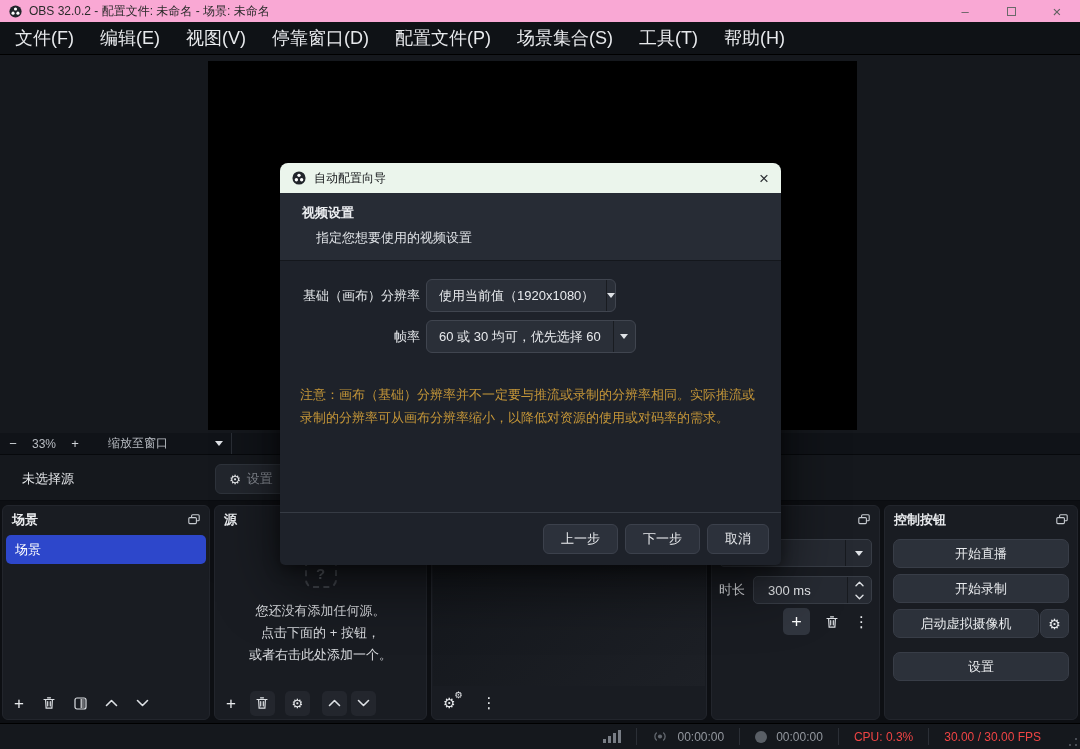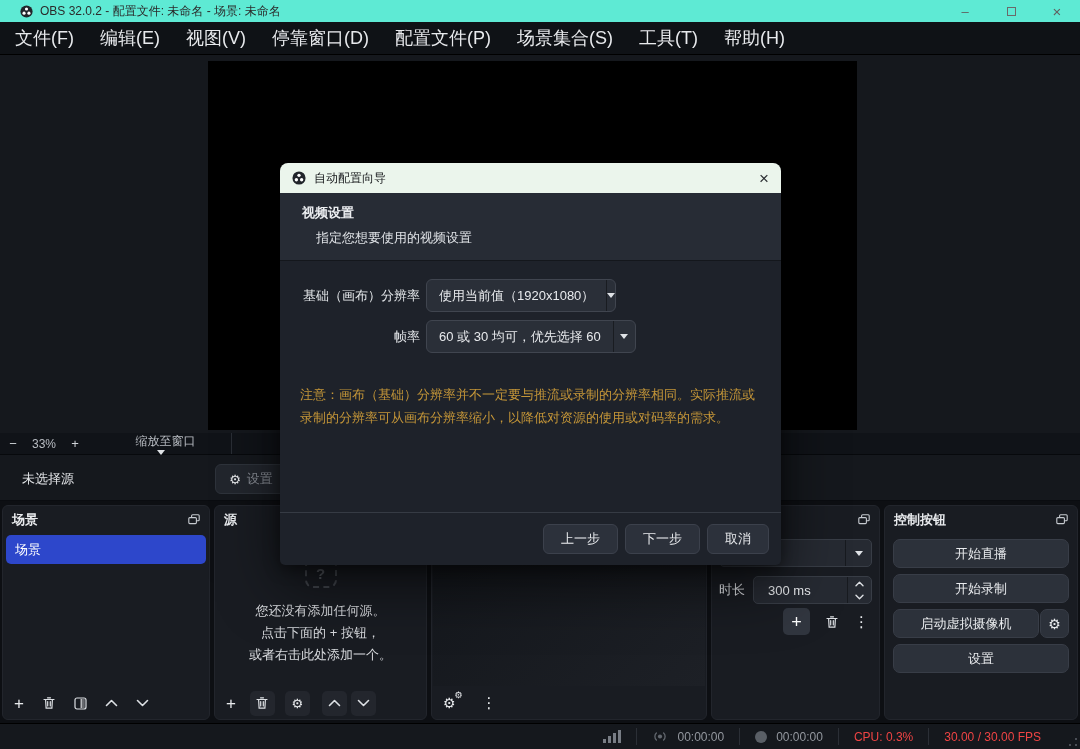--- a/index.html
+++ b/index.html
@@ -1,36 +1,36 @@
 <!DOCTYPE html>
 <html><head>
 <meta charset="utf-8">
 <style>
   * { margin:0; padding:0; box-sizing:border-box; }
   html,body { width:1080px; height:749px; overflow:hidden; }
   body { position:relative; background:#15181d; font-family:"Liberation Sans","DejaVu Sans",sans-serif; }
   .glyph { font-family:"DejaVu Sans",sans-serif; }
 
   
-  .titlebar { position:absolute; left:0; top:0; width:100%; height:22px; background:#5eead4; display:flex; align-items:center; padding-left:20px; }
+  .titlebar { position:absolute; left:0; top:0; width:100%; height:22px; background:#f9a8d4; display:flex; align-items:center; padding-left:9px; }
   .titlebar .title { margin-left:7px; font-size:12px; color:#2b2b2b; }
   .win-controls { margin-left:auto; display:flex; height:100%; }
   .win-btn { width:46px; display:flex; align-items:center; justify-content:center; color:#606060; font-size:13px; }
   .max-box { width:9px; height:9px; border:1px solid #6a6a6a; }
 
   
   .menubar { position:absolute; left:0; top:22px; width:100%; height:33px; background:#0f1216; border-bottom:1px solid #000; display:flex; align-items:center; padding-left:2px; }
   .menu-item { padding:0 13px; font-size:18px; color:#e8eaed; }
 
   
   .canvas { position:absolute; left:208px; top:61px; width:649px; height:369px; background:#000; }
   .zoomstrip { position:absolute; left:0; top:433px; width:100%; height:22px; background:#101318; border-bottom:1px solid #07090c; display:flex; align-items:center; font-size:12px; color:#b9bdc3; }
   .zs-btn { width:26px; text-align:center; font-size:13px; color:#cfd3d8; }
   .zs-pct { width:36px; text-align:center; }
-  .zs-combo { display:flex; align-items:center; margin-left:10px; width:134px; justify-content:space-between; padding-right:8px; border-right:1px solid #2a2e35; height:100%;flex-direction:column; }
+  .zs-combo { display:flex; align-items:center; margin-left:10px; width:134px; justify-content:space-between; padding-right:8px; border-right:1px solid #2a2e35; height:100%; }
   .tri-down { width:0; height:0; border-left:4.5px solid transparent; border-right:4.5px solid transparent; border-top:5px solid #dfe2e6; }
   .ctxstrip { position:absolute; left:0; top:456px; width:100%; height:45px; border-bottom:1px solid #0a0c10; }
   .no-source { position:absolute; left:22px; top:14px; font-size:13px; color:#e4e6e9; }
   .src-settings-btn { position:absolute; left:215px; top:8px; width:72px; height:30px; background:#22262d; border:1px solid #2e333b; border-radius:6px; display:flex; align-items:center; justify-content:center; gap:6px; }
   .src-settings-btn .g { color:#e8eaed; font-size:13px; }
   .src-settings-btn .lbl { color:#878c94; font-size:13px; }
 
   
   .docks { position:absolute; left:0; top:501px; width:100%; height:222px; background:#0d0f13; }
   .panel { position:absolute; top:4px; height:215px; background:#191c22; border:1px solid #22252c; border-radius:6px; }
@@ -59,21 +59,21 @@
   .dur-label { font-size:13px; color:#dfe2e6; width:34px; }
   .spin { flex:1; height:28px; background:#262a32; border:1px solid #383d46; border-radius:5px; display:flex; }
   .spin-val { flex:1; display:flex; align-items:center; padding-left:14px; font-size:13px; color:#e8eaed; }
   .spin-arrows { width:24px; border-left:1px solid rgba(0,0,0,.38); display:flex; flex-direction:column; }
   .spin-arrows > div { flex:1; display:flex; align-items:center; justify-content:center; }
   .trans-btns { position:absolute; right:10px; top:102px; display:flex; align-items:center; gap:15px; }
   .plus-box { width:27px; height:27px; background:#31363f; border-radius:5px; display:flex; align-items:center; justify-content:center; font-size:18px; color:#fff; line-height:1; }
 
   .ctrl-body { padding:6px 8px; }
   .ctrl-btn { height:29px; background:#2c313a; border:1px solid #383d47; border-radius:7px; display:flex; align-items:center; justify-content:center; font-size:13px; color:#e9ebee; margin-bottom:6px; }
-  .vcam-row { display:flex; gap:1px; margin-bottom:6px; }
+  .vcam-row { display:flex; gap:1px; margin-bottom:14px; }
   .vcam-row .ctrl-btn { flex:1; margin-bottom:0; }
   .sq-btn { width:29px; height:29px; background:#2c313a; border:1px solid #383d47; border-radius:7px; display:flex; align-items:center; justify-content:center; font-size:14px; color:#e9ebee; }
 
   
   .statusbar { position:absolute; left:0; top:723px; width:100%; height:26px; background:#15181d; border-top:1px solid #000; display:flex; align-items:center; justify-content:flex-end; padding-right:24px; }
   .sb-item { display:flex; align-items:center; gap:9px; padding:0 15px; font-size:12px; }
   .sb-sep { width:1px; height:17px; background:#2b2f36; }
   .sb-dim { color:#93979e; }
   .sb-bright { color:#ef4444; }
   .bars { display:flex; align-items:flex-end; gap:2px; height:13px; }

